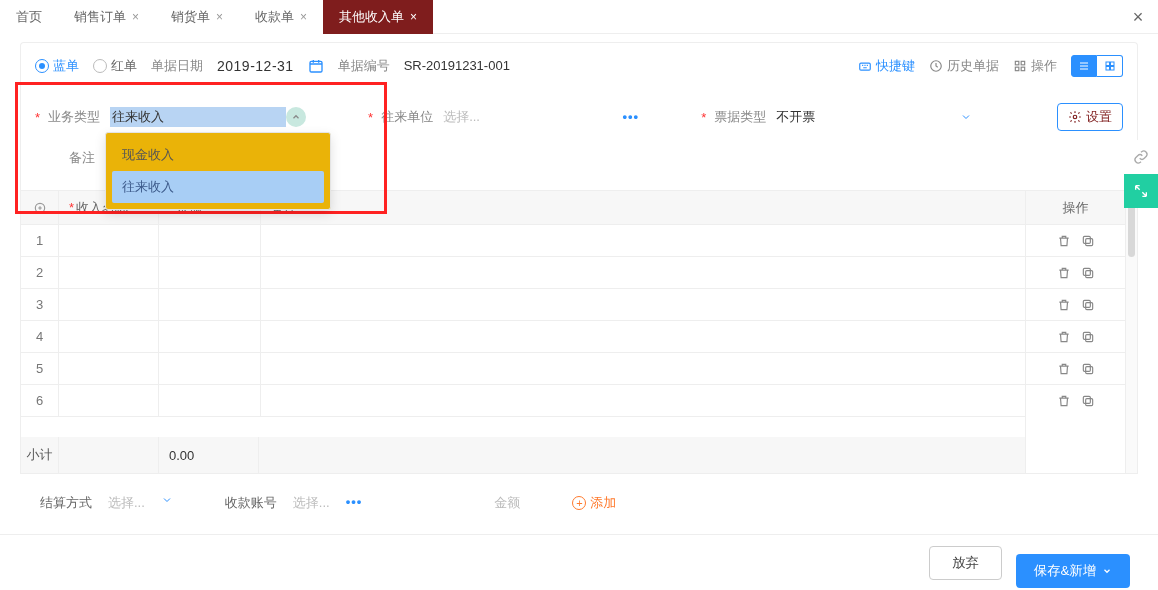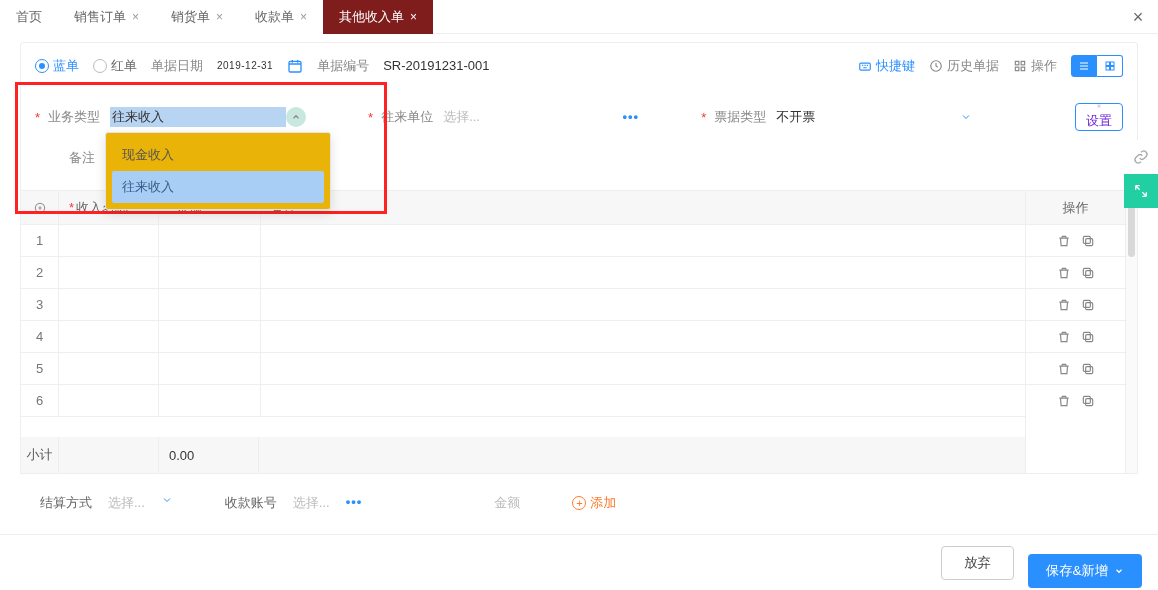--- a/index.html
+++ b/index.html
@@ -19,21 +19,21 @@
 
 
 .hdr { display: flex; align-items: center; height: 46px; gap: 14px; border: 1px solid #eee; border-bottom: none; border-radius: 4px 4px 0 0; padding: 0 14px; }
 .radio { display: inline-flex; align-items: center; gap: 4px; color: #666; }
 .radio.sel { color: #2b90ff; }
 .radio .dot { width: 14px; height: 14px; border: 1px solid #bbb; border-radius: 50%; position: relative; display: inline-block; }
 .radio.sel .dot { border-color: #2b90ff; }
 .radio.sel .dot::after { content: ""; position: absolute; inset: 3px; background: #2b90ff; border-radius: 50%; }
 .lbl { color: #888; }
 .val { color: #333; }
-.date-val { color: #333; font-size: 10px; letter-spacing: 0.5px; }
+.date-val { color: #333; font-size: 14px; letter-spacing: 0.5px; }
 .cal-icon { color: #2b90ff; display:inline-flex; }
 .hdr .spacer { flex: 1; }
 .link-ico { color: #2b90ff; display: inline-flex; align-items: center; gap: 4px; cursor: pointer; }
 .gray-ico { color: #888; display: inline-flex; align-items: center; gap: 4px; cursor: pointer; }
 .view-toggle { display: inline-flex; }
 .view-toggle span { width: 26px; height: 22px; border: 1px solid #2b90ff; display: inline-flex; align-items: center; justify-content: center; color: #2b90ff; }
 .view-toggle span.active { background: #2b90ff; color: #fff; }
 .view-toggle span:first-child { border-radius: 3px 0 0 3px; }
 .view-toggle span:last-child { border-radius: 0 3px 3px 0; border-left: none; }
 
@@ -43,21 +43,21 @@
 .row1 { display: flex; align-items: center; gap: 20px; }
 .field { display: flex; align-items: center; gap: 8px; position: relative; }
 .req { color: #f33; }
 .sel-input { width: 200px; height: 30px; display: flex; align-items: center; justify-content: space-between; border-bottom: 1px solid transparent; padding: 0 2px; }
 .sel-input .txt { flex: 1; background: #b8d4f3; color: #333; padding: 1px 2px; }
 .chev-circle { width: 20px; height: 20px; border-radius: 50%; background: #c8e8df; display: inline-flex; align-items: center; justify-content: center; color: #888; }
 .dots { color: #2b90ff; font-weight: bold; letter-spacing: 1px; }
 .sel-placeholder { color: #bbb; }
 .invoice-val { color: #333; }
 .chev-down { color: #2b90ff; }
-.settings-btn { border: 1px solid #2b90ff; color: #6d28d9; border-radius: 4px; height: 28px; padding: 0 10px; display: inline-flex; align-items: center; gap: 4px; cursor: pointer; flex-direction: column; }
+.settings-btn { border: 1px solid #2b90ff; color: #7f1d1d; border-radius: 4px; height: 28px; padding: 0 10px; display: inline-flex; align-items: center; gap: 4px; cursor: pointer; }
 .row2 { margin-top: 12px; display: flex; align-items: center; gap: 8px; padding-left: 34px;}
 .remark-input { flex: 1; max-width: 760px; height: 28px; border: none; border-bottom: 1px solid transparent; outline: none; }
 
 
 .dropdown { position: absolute; top: 30px; left: 70px; width: 226px; background: #eab308; border: 1px solid #e4e4e4; box-shadow: 0 4px 12px rgba(0,0,0,0.12); border-radius: 3px; z-index: 40; padding: 6px; }
 .dropdown .opt { height: 32px; line-height: 32px; padding: 0 10px; color: #555; cursor: pointer; border-radius: 2px; }
 .dropdown .opt.hover { background: #a8cef5; color: #3c5a8a; }
 
 
 .tbl { margin-top: 0; border: 1px solid #eee; border-top: none; }
@@ -91,21 +91,21 @@
 .scroll-thumb { position: absolute; top: 2px; left: 2px; right: 2px; height: 64px; background: #d8d8d8; border-radius: 4px; }
 
 
 .settle { display: flex; align-items: flex-start; gap: 16px; padding: 20px 20px 0 20px; color: #666; }
 .settle .chev { color: #2b90ff; }
 .settle .ph { color: #bbb; }
 .add-link { color: #ff7a2d; display: inline-flex; align-items: center; gap: 4px; cursor: pointer; }
 .add-link .plus { width: 14px; height: 14px; border: 1.5px solid #ff7a2d; border-radius: 50%; display: inline-flex; align-items: center; justify-content: center; font-size: 11px; line-height: 1; }
 
 
-.footer { position: absolute; left:0; right:0; bottom:0; height: 56px; border-top: 1px solid #eee; display: flex; align-items: center; justify-content: flex-end; gap: 14px; padding: 0 16px; background: #fff; }
+.footer { position: absolute; left:0; right:0; bottom:0; height: 56px; border-top: 1px solid #eee; display: flex; align-items: center; justify-content: flex-end; gap: 14px; padding: 0 28px; background: #fff; }
 .btn-ghost { border: 1px solid #ccc; background: #fff; color: #444; height: 34px; padding: 0 22px; border-radius: 4px; cursor: pointer; }
 .btn-primary { background: #2b90ff; color: #fff; border: none; height: 34px; padding: 0 18px; border-radius: 4px; cursor: pointer; display: inline-flex; align-items: center; gap: 6px; margin-top: 16px; }
 
 
 .side-rail { position: absolute; right: 0; top: 140px; display: flex; flex-direction: column; width: 34px; }
 .rail-item { width: 34px; height: 34px; display: flex; align-items: center; justify-content: center; color: #aaa; background: #fff; }
 .rail-item.green { background: #21cfa2; color: #fff; }
 
 svg { display: block; }
 </style>

